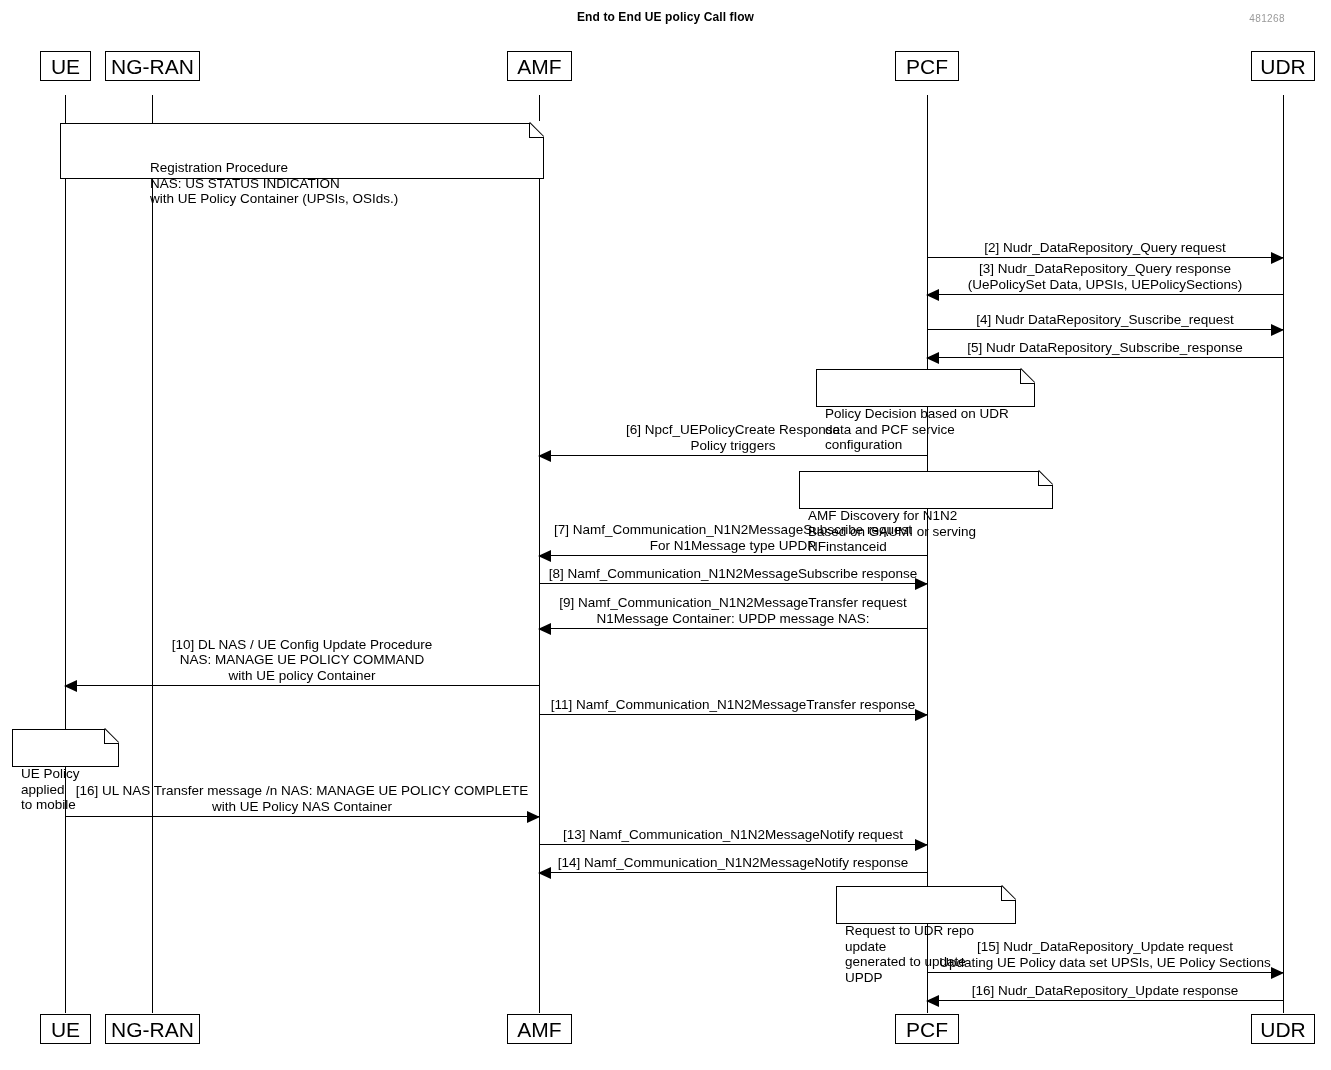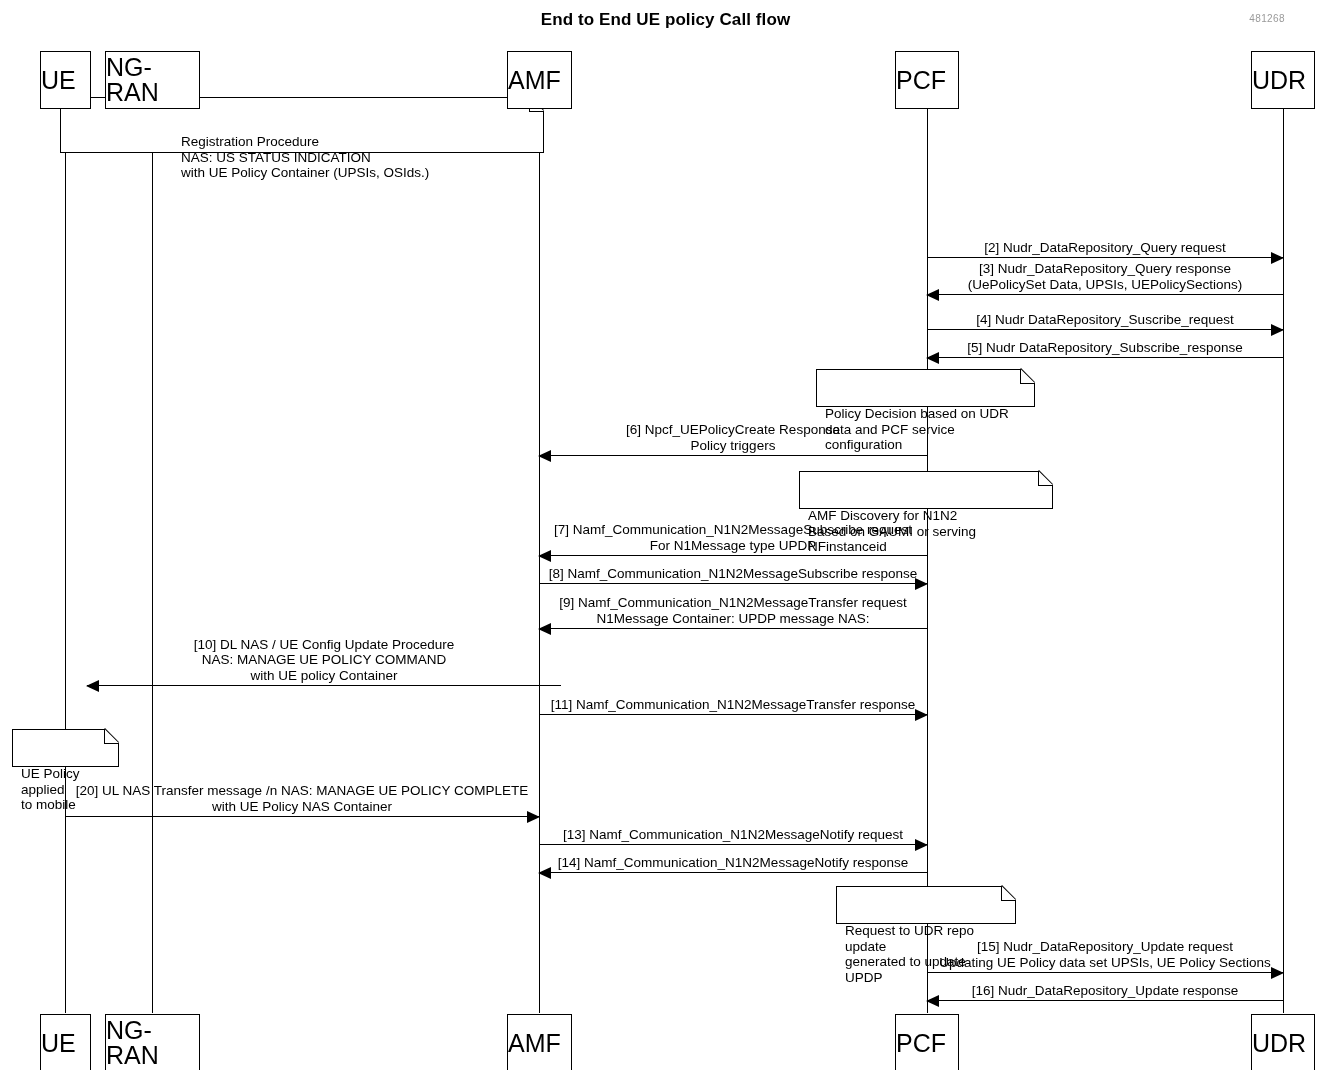--- a/index.html
+++ b/index.html
@@ -17,44 +17,44 @@
     height: 1070px;
     background: #ffffff;
     overflow: hidden;
   }
   .title {
     position: absolute;
     left: 0;
     top: 10px;
     width: 1331px;
     text-align: center;
-    font-size: 17px;
+    font-size: 12px;
     font-weight: bold;
     letter-spacing: 0.1px;
   }
   .watermark {
     position: absolute;
     right: 46px;
     top: 13px;
     font-size: 10px;
     color: #9a9a9a;
     letter-spacing: 0.4px;
   }
   
   .actor-box {
     position: absolute;
     box-sizing: border-box;
     border: 1.6px solid #000;
     background: #fff;
     display: flex;
     align-items: center;
-    justify-content: flex-start;
-    font-size: 25px;
+    justify-content: center;
+    font-size: 21px;
     line-height: 1;
-    height: 58px;
+    height: 30px;
     z-index: 6;
   }
   .lifeline {
     position: absolute;
     width: 1.4px;
     background: #000;
     z-index: 1;
   }
   
   .msg {
@@ -185,21 +185,21 @@
   <div class="actor-box" style="left:507px; top:1014px; width:65px;">
     <span>AMF</span>
   </div>
   <div class="actor-box" style="left:895px; top:1014px; width:64px;">
     <span>PCF</span>
   </div>
   <div class="actor-box" style="left:1251px;top:1014px; width:64px;">
     <span>UDR</span>
   </div>
 
-  <div class="note" style="left:60px; top:97px; width:484px; height:56px; padding-left:120px;">
+  <div class="note" style="left:60px; top:123px; width:484px; height:56px; padding-left:89px;">
     <span class="fold"></span>
     <span class="note-text">Registration Procedure
 NAS: US STATUS INDICATION
 with UE Policy Container (UPSIs, OSIds.)</span>
   </div>
 
 
   <div class="msg to-right" style="left:927px; top:233px; width:356px; height:25px;">
     <span class="label">[2] Nudr_DataRepository_Query request</span>
     <span class="line"></span>
@@ -257,42 +257,42 @@
     <span class="head"></span>
   </div>
 
   <div class="msg to-left" style="left:539px; top:596px; width:388px; height:33px;">
     <span class="label">[9] Namf_Communication_N1N2MessageTransfer request
 N1Message Container: UPDP message NAS:</span>
     <span class="line"></span>
     <span class="head"></span>
   </div>
 
-  <div class="msg to-left" style="left:65px; top:638px; width:474px; height:48px;margin-left:22px;">
+  <div class="msg to-left" style="left:65px; top:638px; width:474px; height:48px;">
     <span class="label">[10] DL NAS / UE Config Update Procedure
 NAS: MANAGE UE POLICY COMMAND
 with UE policy Container</span>
     <span class="line"></span>
     <span class="head"></span>
   </div>
 
   <div class="msg to-right" style="left:539px; top:695px; width:388px; height:20px;">
     <span class="label">[11] Namf_Communication_N1N2MessageTransfer response</span>
     <span class="line"></span>
     <span class="head"></span>
   </div>
 
   <div class="note" style="left:12px; top:729px; width:107px; height:38px;">
     <span class="fold"></span>
     <span class="note-text">UE Policy applied
 to mobile</span>
   </div>
 
   <div class="msg to-right" style="left:65px; top:784px; width:474px; height:33px;">
-    <span class="label">[20] UL NAS Transfer message /n NAS: MANAGE UE POLICY COMPLETE
+    <span class="label">[16] UL NAS Transfer message /n NAS: MANAGE UE POLICY COMPLETE
 with UE Policy NAS Container</span>
     <span class="line"></span>
     <span class="head"></span>
   </div>
 
   <div class="msg to-right" style="left:539px; top:825px; width:388px; height:20px;">
     <span class="label">[13] Namf_Communication_N1N2MessageNotify request</span>
     <span class="line"></span>
     <span class="head"></span>
   </div>

